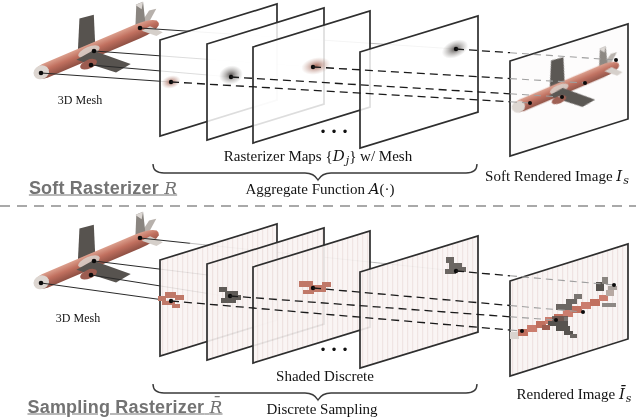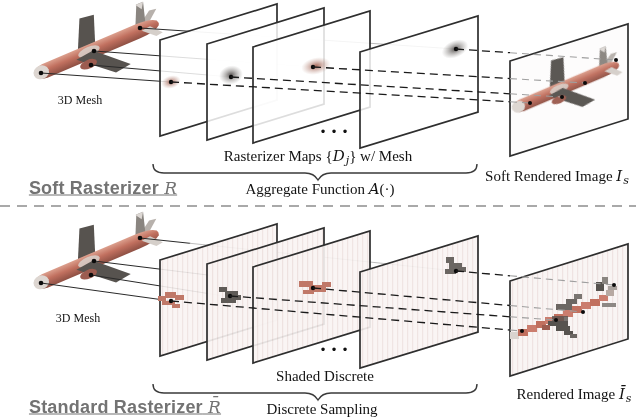--- a/index.html
+++ b/index.html
@@ -280,21 +280,21 @@
 
 <div class="lbl" style="left:325px;top:376px;">
   <span>Shaded Discrete</span>
 </div>
 
 <div class="lbl" style="left:322px;top:409px;text-align:center;">
   <span>Discrete Sampling</span>
 </div>
 
 <div class="lbl bold" style="left:125px;top:407px;">
-  <span>Standard Rasterizer</span>
+  <span>Sampling Rasterizer</span>
   <span class="sym">R̄</span>
 </div>
 
 <div class="lbl" style="left:563px;top:394px;margin-left:11px;">
   <span>Rendered Image </span><span class="sym">Ī</span><span class="sub">s</span>
 </div>
 
 </div>
 
 </body></html>

